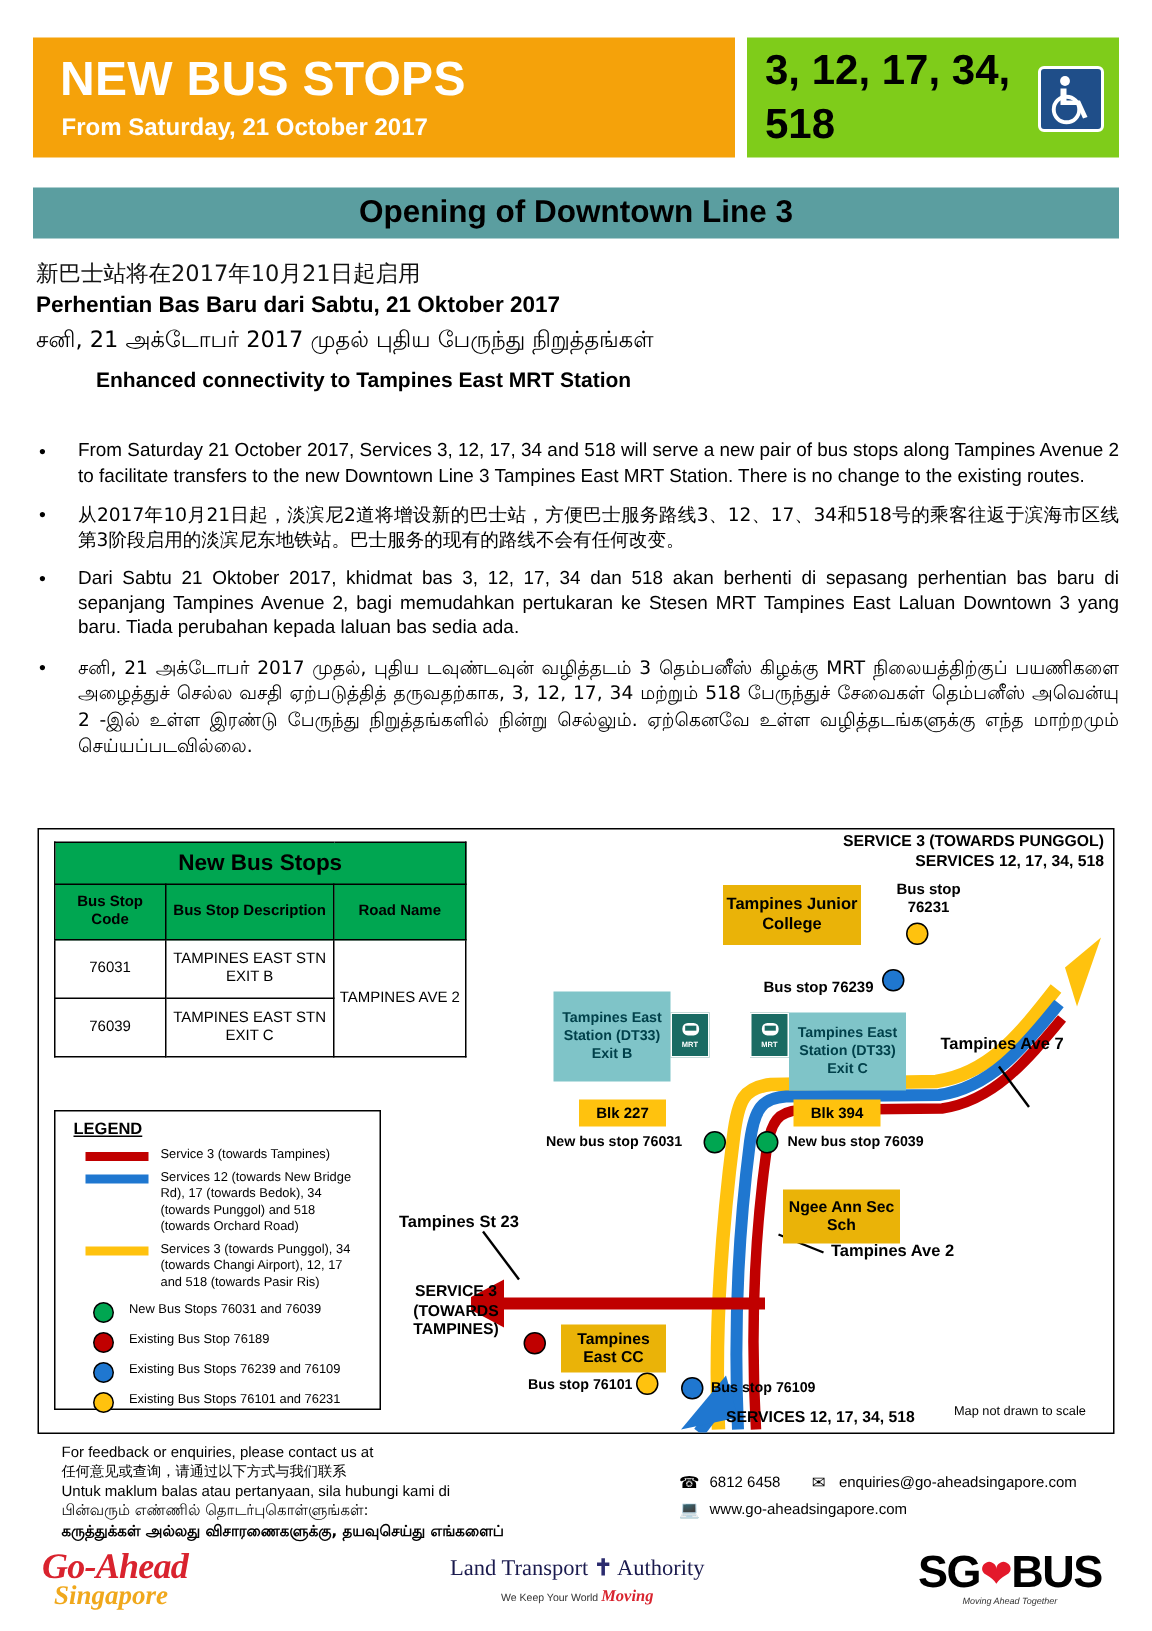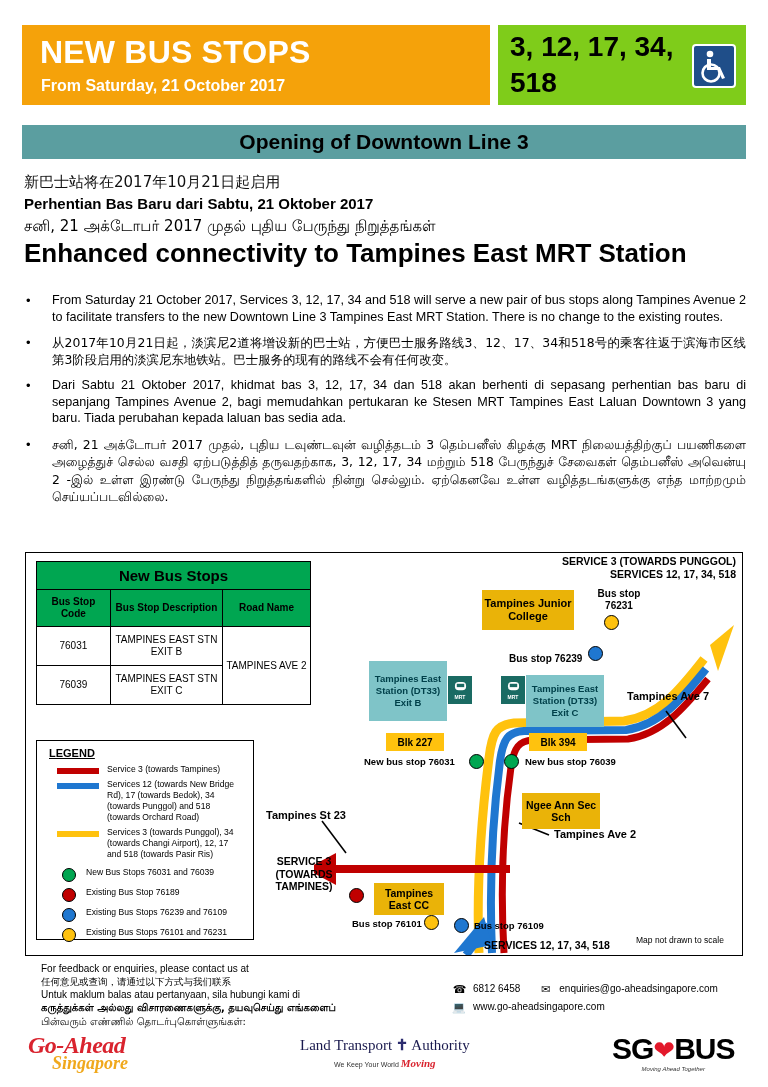--- a/index.html
+++ b/index.html
@@ -46,21 +46,21 @@
     background:#5B9EA0;
     display:flex;align-items:center;justify-content:center;
   }
   .teal-band span{font-size:21px;font-weight:bold;color:#000;}
 
   
   .titles{position:absolute;left:24px;top:172px;width:720px;}
   .t-zh{font-family:"DejaVu Sans",sans-serif;font-size:15px;line-height:20px;color:#111;}
   .t-ms{font-size:15px;font-weight:bold;line-height:21px;margin-top:1px;}
   .t-ta{font-family:"DejaVu Sans",sans-serif;font-size:15px;line-height:23px;margin-top:1px;}
-  .t-en{font-size:26px;font-weight:bold;line-height:26px;margin-top:2px;}
+  .t-en{font-size:14px;font-weight:bold;line-height:26px;margin-top:2px;margin-left:40px;}
 
   
   .bullets{position:absolute;left:26px;top:292px;width:720px;}
   .bl{display:flex;margin-bottom:9px;}
   .bl .dot{width:26px;flex:0 0 26px;font-size:13px;line-height:16px;padding-top:1px;}
   .bl .txt{flex:1;font-size:12.6px;line-height:16.5px;text-align:justify;}
   .bl .txt.zh{font-family:"DejaVu Sans",sans-serif;font-size:12.4px;line-height:17px;}
   .bl .txt.ta{font-family:"DejaVu Sans",sans-serif;font-size:12.4px;line-height:17.5px;}
 
   
@@ -104,21 +104,21 @@
   .f-zh{font-family:"DejaVu Sans",sans-serif;font-size:9.5px;line-height:13px;}
   .f-ms{font-size:10px;line-height:13px;}
   .f-ta{font-family:"DejaVu Sans",sans-serif;font-size:10px;font-weight:bold;line-height:14px;}
   .contact{position:absolute;left:452px;top:980px;width:320px;font-size:10px;line-height:18px;}
   .contact .line{display:flex;align-items:center;}
   .ico{display:inline-block;width:15px;margin-right:6px;text-align:center;font-size:11px;}
 
   .logos{position:absolute;left:0;top:1026px;width:768px;height:60px;}
   .logo-ga{position:absolute;left:28px;top:6px;}
   .ga1{font-family:"Liberation Serif",serif;font-style:italic;font-weight:bold;font-size:24px;color:#D9232E;letter-spacing:-0.5px;}
-  .ga2{font-family:"Liberation Serif",serif;font-style:italic;font-weight:bold;font-size:18px;color:#F0A81C;margin-left:24px;margin-top:-6px;}
+  .ga2{font-family:"Liberation Serif",serif;font-style:italic;font-weight:bold;font-size:18px;color:#F0A81C;margin-left:8px;margin-top:-6px;}
   .logo-lta{position:absolute;left:300px;top:10px;text-align:center;}
   .lta1{font-family:"Liberation Serif",serif;font-size:15px;color:#1a1a4e;white-space:nowrap;}
   .lta2{font-size:7px;color:#333;margin-top:3px;}
   .lta-m{font-family:"Liberation Serif",serif;font-style:italic;font-weight:bold;color:#D9232E;font-size:11px;}
   .logo-sg{position:absolute;left:612px;top:8px;text-align:center;}
   .sg1{font-size:30px;font-weight:bold;letter-spacing:-1px;line-height:30px;}
   .sg2{font-size:6px;font-style:italic;color:#333;margin-top:1px;}
   .heart{color:#E3192B;font-size:26px;}
 </style>
 </head>
@@ -319,22 +319,22 @@
       <div class="mlabel" style="left:170px;top:386px;font-size:10.5px;">SERVICES 12, 17, 34, 518</div>
 
       <div class="mlabel" style="left:322px;top:382px;font-size:8.5px;font-weight:normal;">Map not drawn to scale</div>
     </div>
   </div>
 
   <div class="footer">
     <div class="f-en">For feedback or enquiries, please contact us at</div>
     <div class="f-zh">任何意见或查询，请通过以下方式与我们联系</div>
     <div class="f-ms">Untuk maklum balas atau pertanyaan, sila hubungi kami di</div>
+    <div class="f-ta" style="font-weight:normal">பின்வரும் எண்ணில் தொடர்புகொள்ளுங்கள்:</div>
     <div class="f-ta">கருத்துக்கள் அல்லது விசாரணைகளுக்கு, தயவுசெய்து எங்களைப்</div>
-    <div class="f-ta" style="font-weight:normal">பின்வரும் எண்ணில் தொடர்புகொள்ளுங்கள்:</div>
   </div>
 
   <div class="contact">
     <div class="line">
       <span class="ico">☎</span>
       <span>6812 6458</span>
       <span class="ico" style="margin-left:18px">✉</span>
       <span>enquiries@go-aheadsingapore.com</span>
     </div>
     <div class="line">

